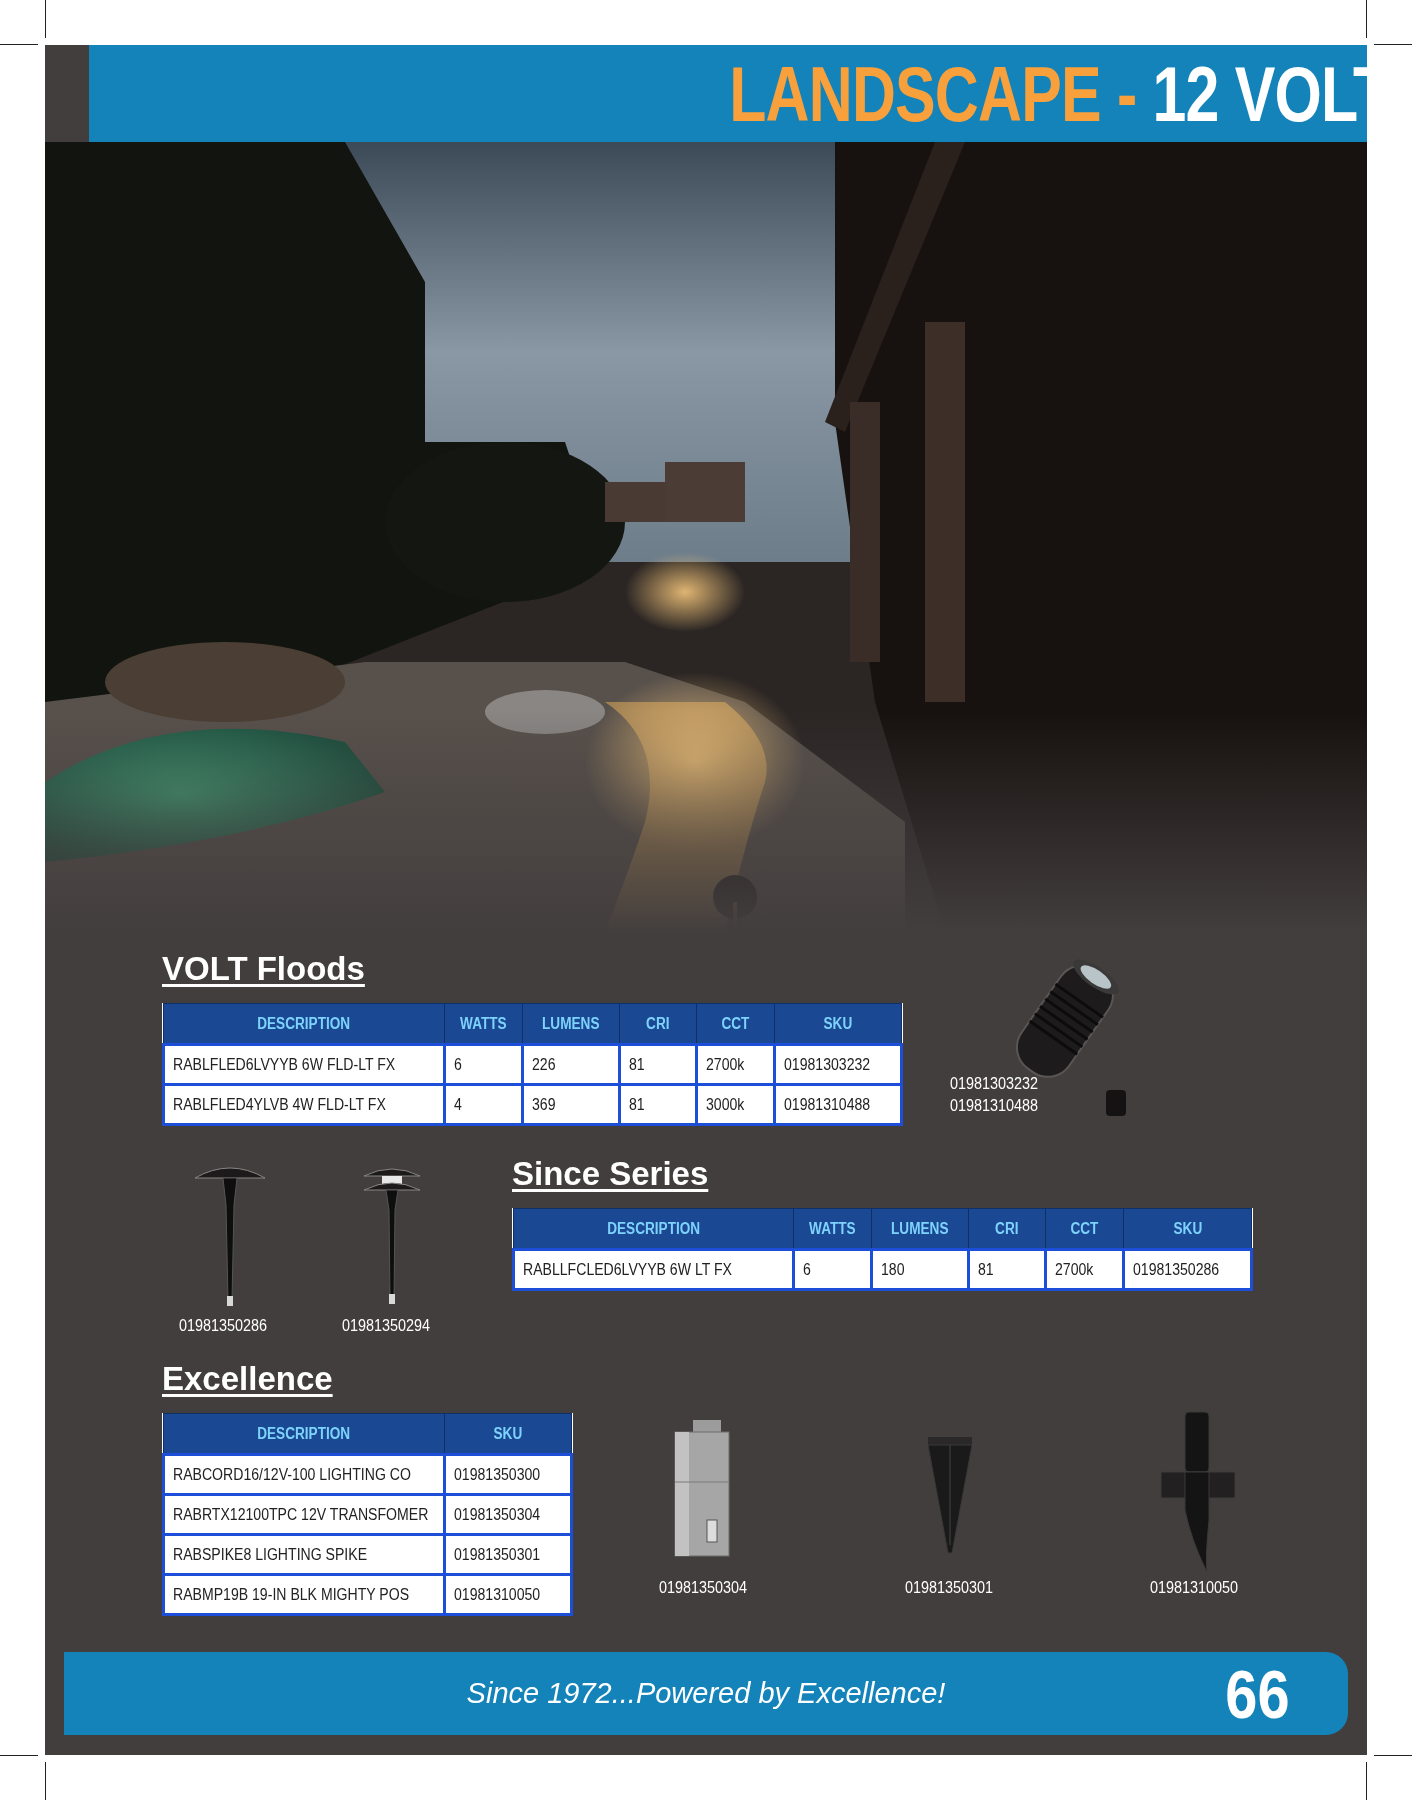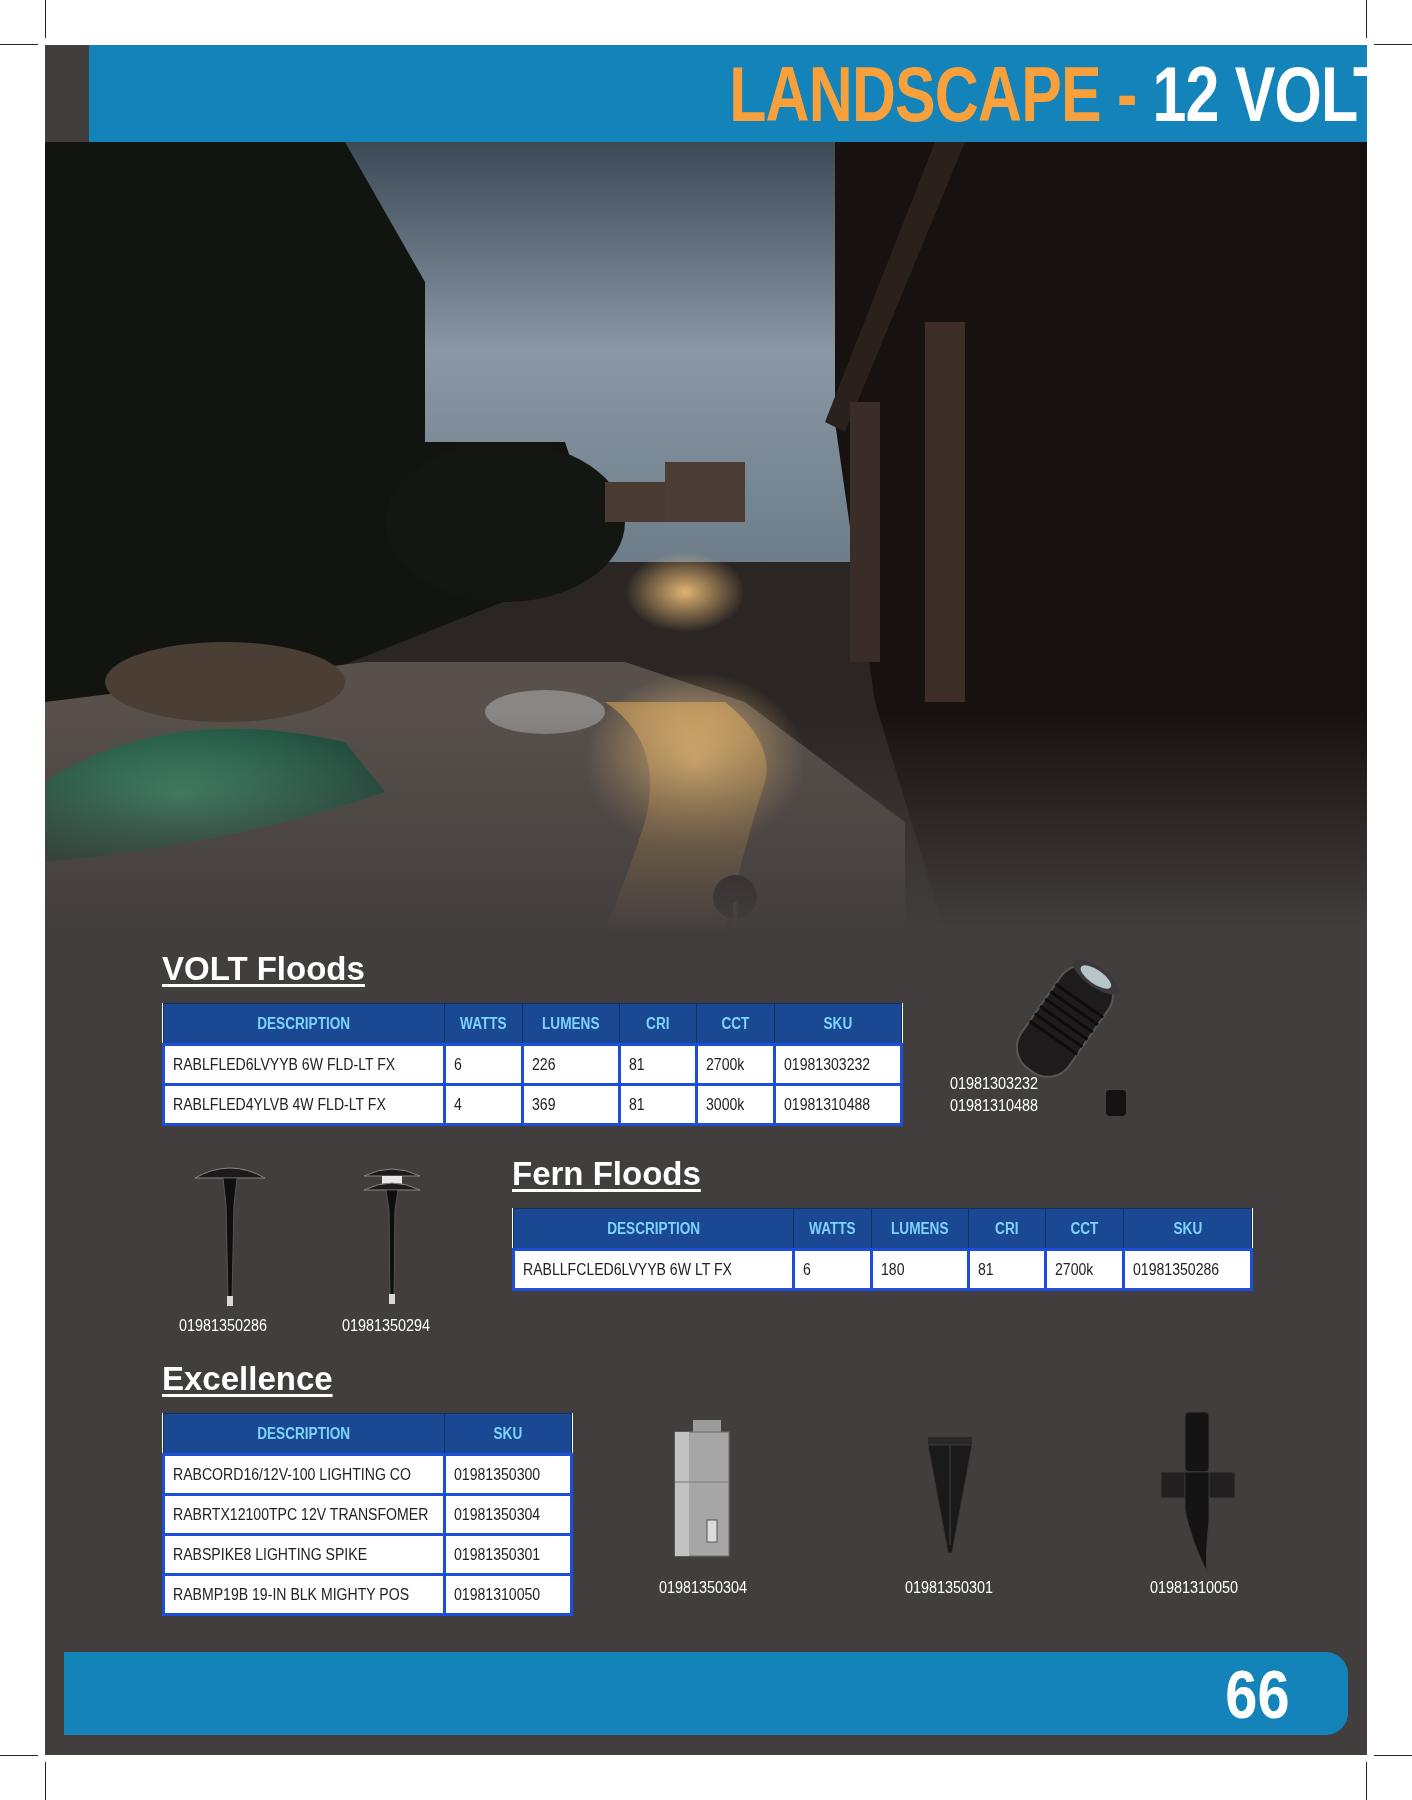--- a/index.html
+++ b/index.html
@@ -213,21 +213,21 @@
     <path d="M34 30 L46 30 L43 50 L42 138 L38 138 L37 50 Z" fill="#0f0e0e" stroke="#555" stroke-width="1"></path>
     <rect x="37" y="134" width="6" height="10" fill="#d8d8d8"></rect>
   </svg>
   <div class="caption" style="left:134px;top:1270px;">
     <span>01981350286</span>
   </div>
   <div class="caption" style="left:297px;top:1270px;">
     <span>01981350294</span>
   </div>
 
-  <h2 class="section-title" style="left:467px;top:1110px;">Fern Floods</h2>
+  <h2 class="section-title" style="left:467px;top:1110px;">Since Series</h2>
   <table class="spec" style="left:467px;top:1163px;width:738px;">
     <colgroup>
         <col style="width:280px">
         <col style="width:78px">
         <col style="width:97px">
         <col style="width:77px">
         <col style="width:78px">
         <col style="width:128px">
       </colgroup>
     <thead>
@@ -305,15 +305,16 @@
     <span>01981350304</span>
   </div>
   <div class="caption" style="left:860px;top:1532px;">
     <span>01981350301</span>
   </div>
   <div class="caption" style="left:1105px;top:1532px;">
     <span>01981310050</span>
   </div>
 
   <div class="footer-bar">
+    <div class="tagline">Since 1972...Powered by Excellence!</div>
     <div class="page-num">66</div>
   </div>
 </div>
 
 </body></html>

